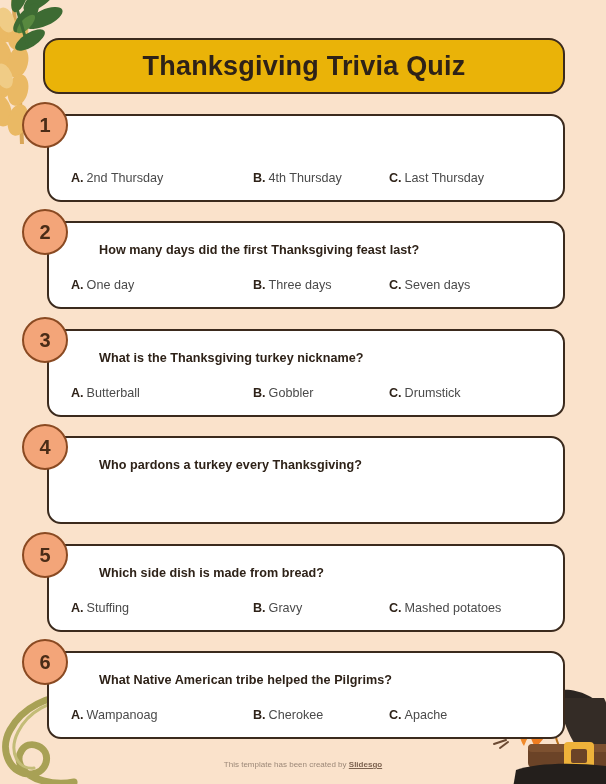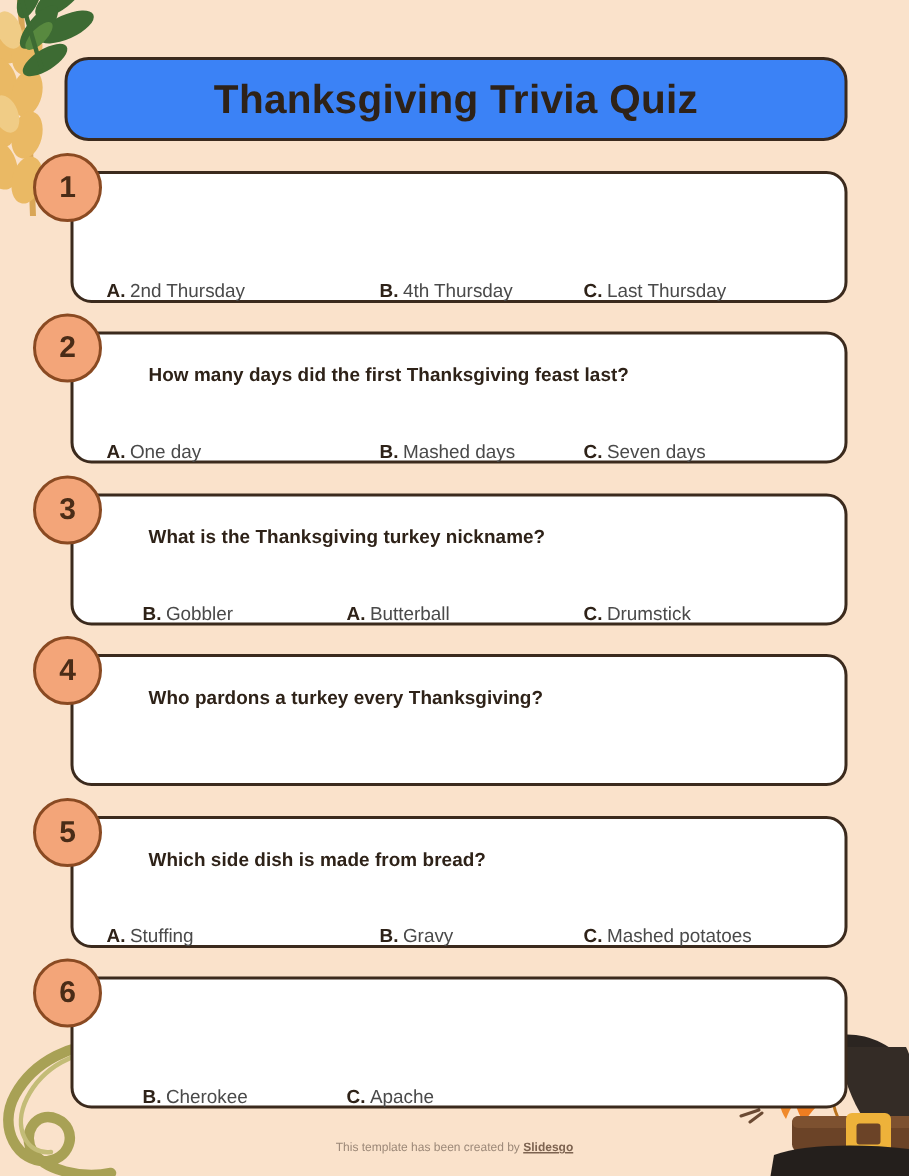--- a/index.html
+++ b/index.html
@@ -15,21 +15,21 @@
   
   .deco { position:absolute; pointer-events:none; }
   #deco-topleft  { left:-18px; top:-26px;  width:120px; height:180px; }
   #deco-botleft  { left:-30px; top:690px;  width:120px; height:110px; }
   #deco-botright { left:472px; top:684px;  width:150px; height:110px; }
 
   
   #title-card {
     position:absolute; left:43px; top:38px;
     width:522px; height:56px;
-    background:#3b82f6;
+    background:#eab308;
     border:2px solid #3b2a1d;
     border-radius:16px;
     display:flex; align-items:center; justify-content:center;
   }
   #title-text {
     font-size:27px; font-weight:bold; color:#2e2218;
     letter-spacing:.2px; white-space:nowrap;
   }
 
   
@@ -49,21 +49,21 @@
   }
   .q-text {
     position:absolute; left:50px; top:20px; right:14px;
     font-size:12.6px; font-weight:bold; color:#2e2218;
     letter-spacing:.05px;
   }
   .q-options {
     position:absolute; left:22px; top:55px; right:12px;
     display:flex;
   }
-  .opt { font-size:12.6px; color:#4a4a4a; white-space:nowrap;margin-top:16px; }
+  .opt { font-size:12.6px; color:#4a4a4a; white-space:nowrap; }
   .opt b { color:#2e2218; font-weight:bold; margin-right:3px; }
   .opt-a { width:158px; }
   .opt-b { width:160px;padding-left:24px; }
   .opt-c { flex:1; }
 
   
   #footer {
     position:absolute; left:0; top:760px; width:606px;
     text-align:center; font-size:8px; color:#9c8878;
   }
@@ -144,31 +144,31 @@
       <div class="opt opt-b"><b>B.</b><span>4th Thursday</span></div>
       <div class="opt opt-c"><b>C.</b><span>Last Thursday</span></div>
     </div>
   </div>
 
   <div class="q-card" style="top:221px">
     <div class="q-badge">2</div>
     <div class="q-text">How many days did the first Thanksgiving feast last?</div>
     <div class="q-options">
       <div class="opt opt-a"><b>A.</b><span>One day</span></div>
-      <div class="opt opt-b"><b>B.</b><span>Mashed days</span></div>
+      <div class="opt opt-b"><b>B.</b><span>Three days</span></div>
       <div class="opt opt-c"><b>C.</b><span>Seven days</span></div>
     </div>
   </div>
 
   <div class="q-card" style="top:329px">
     <div class="q-badge">3</div>
     <div class="q-text">What is the Thanksgiving turkey nickname?</div>
     <div class="q-options">
+      <div class="opt opt-a"><b>A.</b><span>Butterball</span></div>
       <div class="opt opt-b"><b>B.</b><span>Gobbler</span></div>
-      <div class="opt opt-a"><b>A.</b><span>Butterball</span></div>
       <div class="opt opt-c"><b>C.</b><span>Drumstick</span></div>
     </div>
   </div>
 
   <div class="q-card" style="top:436px">
     <div class="q-badge">4</div>
     <div class="q-text">Who pardons a turkey every Thanksgiving?</div>
   </div>
 
   <div class="q-card" style="top:544px">
@@ -176,21 +176,23 @@
     <div class="q-text">Which side dish is made from bread?</div>
     <div class="q-options">
       <div class="opt opt-a"><b>A.</b><span>Stuffing</span></div>
       <div class="opt opt-b"><b>B.</b><span>Gravy</span></div>
       <div class="opt opt-c"><b>C.</b><span>Mashed potatoes</span></div>
     </div>
   </div>
 
   <div class="q-card" style="top:651px">
     <div class="q-badge">6</div>
-    <div class="q-options">
+    <div class="q-text">What Native American tribe helped the Pilgrims?</div>
+    <div class="q-options">
+      <div class="opt opt-a"><b>A.</b><span>Wampanoag</span></div>
       <div class="opt opt-b"><b>B.</b><span>Cherokee</span></div>
       <div class="opt opt-c"><b>C.</b><span>Apache</span></div>
     </div>
   </div>
 
   <div id="footer">
     <span>This template has been created by</span>
     <span id="footer-brand">Slidesgo</span>
   </div>
 

